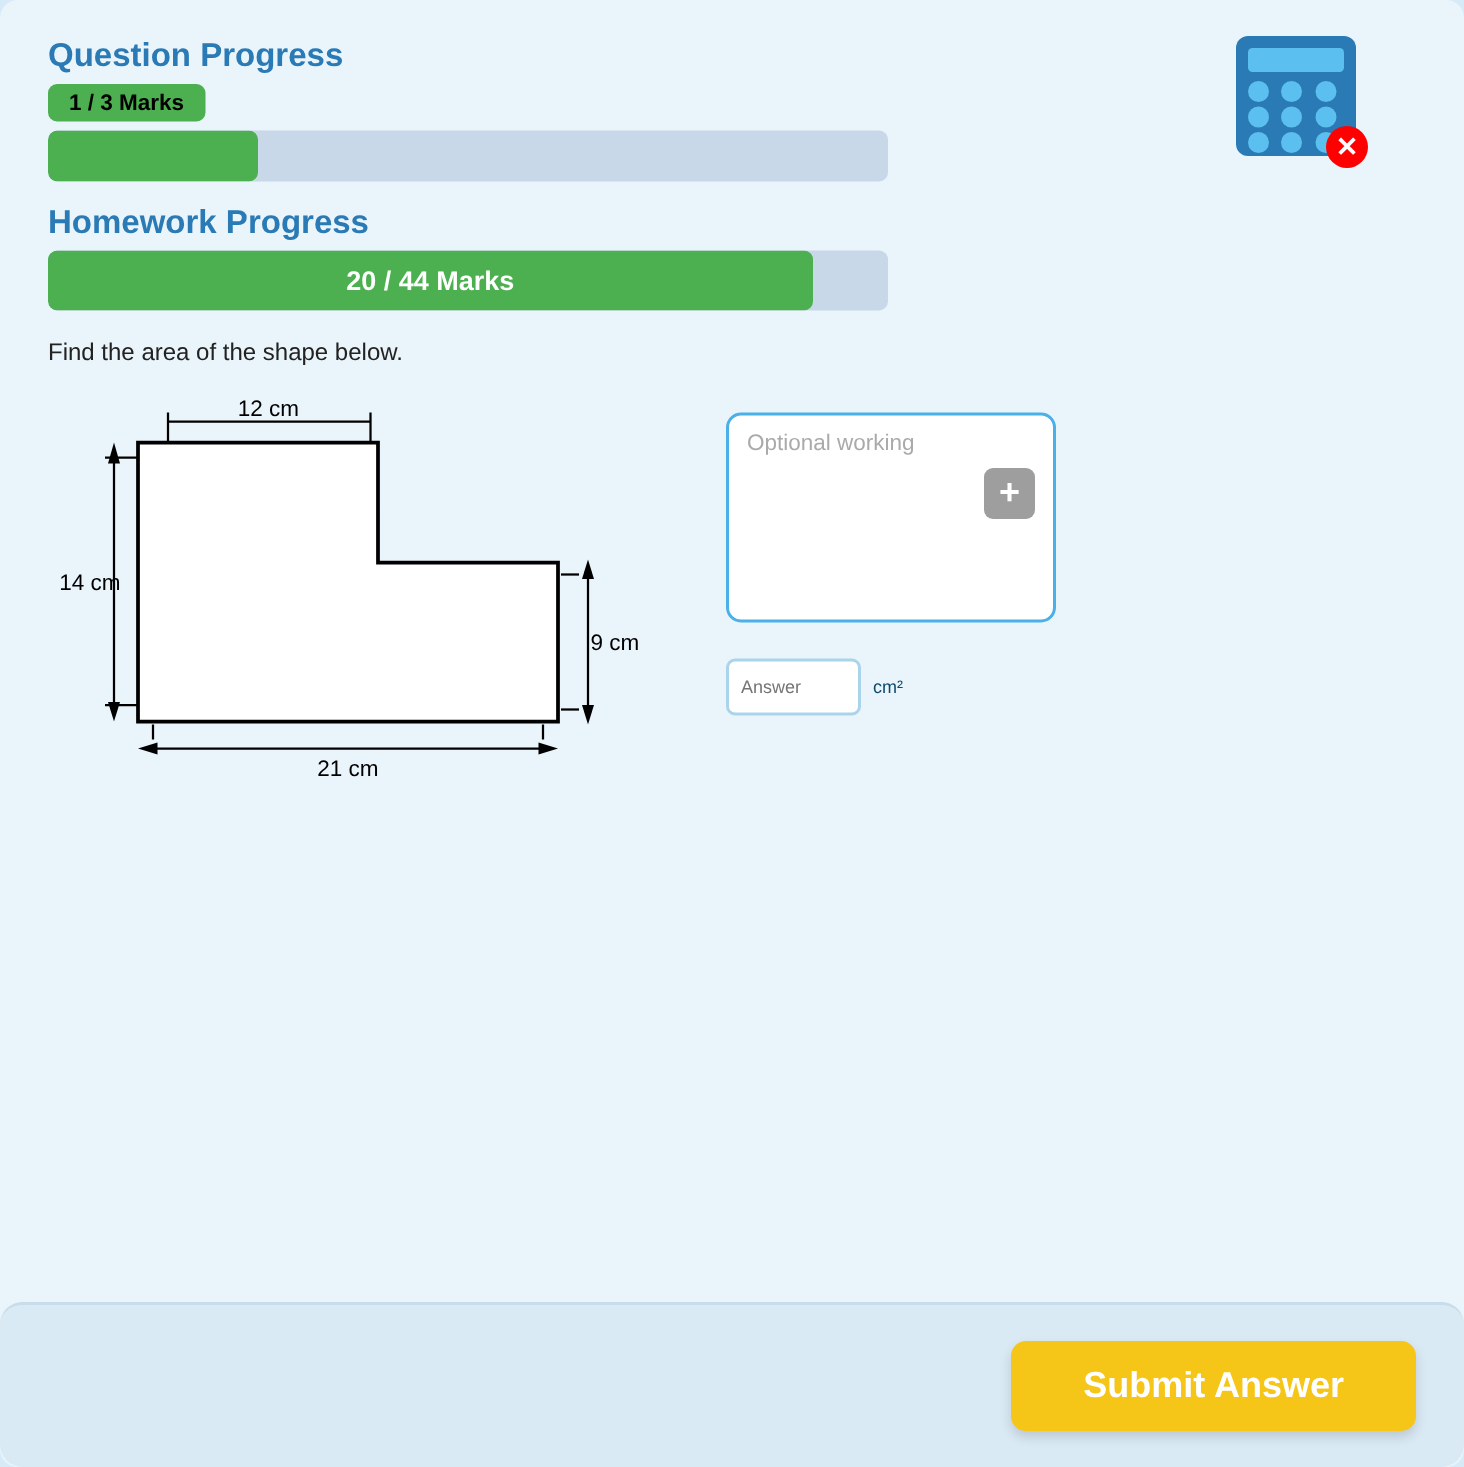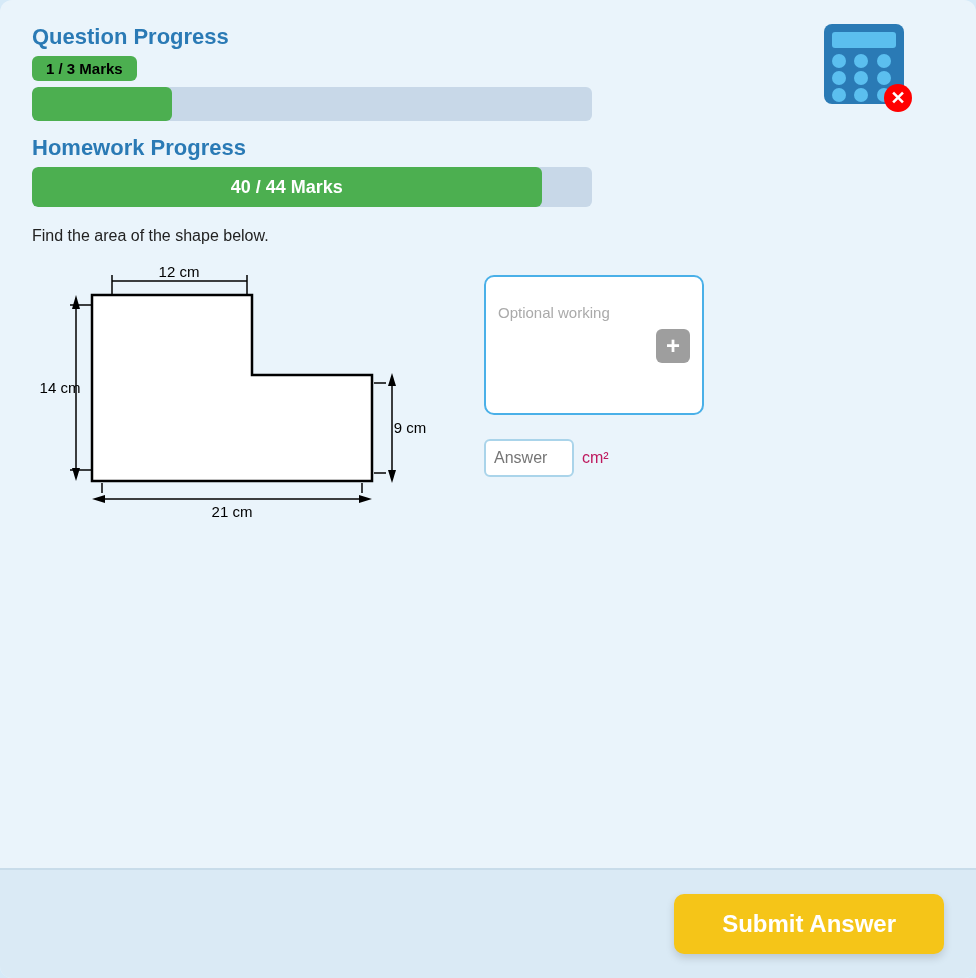--- a/index.html
+++ b/index.html
@@ -202,21 +202,21 @@
       height: 360px;
       flex-shrink: 0;
     }
 
     
     .optional-working-box {
       border: 2px solid #4ab0e8;
       border-radius: 10px;
       width: 220px;
       min-height: 140px;
-      padding: 27px 12px;
+      padding: 10px 12px;
       background: white;
       position: relative;
       display: flex;
       flex-direction: column;
     }
     .optional-working-label {
       color: #aaa;
       font-size: 15px;
       margin-bottom: 8px;
     }
@@ -240,41 +240,42 @@
       display: flex;
       align-items: center;
       gap: 8px;
       margin-top: 12px;
     }
     .answer-input {
       width: 90px;
       height: 38px;
       border: 2px solid #aad4ea;
       border-radius: 6px;
-      font-size: 16px;
+      font-size: 12px;
       padding: 0 8px;
       color: #aaa;
       background: white;
     }
     .answer-unit {
-      font-size: 16px;
-      color: #be185d;
+      font-size: 12px;
+      color: #0c4a6e;
     }
 
     
     .submit-section {
       position: absolute;
       bottom: 0;
       left: 0;
       right: 0;
       background: #daeaf5;
       padding: 24px 32px;
       display: flex;
       justify-content: flex-end;
       border-top: 2px solid #c8dcea;
+      border-radius: 15px;
     }
     .submit-btn {
       background: #f5c518;
       color: white;
       font-size: 24px;
       font-weight: bold;
       border: none;
       border-radius: 10px;
       padding: 16px 48px;
       cursor: pointer;
@@ -316,21 +317,21 @@
 
       <div class="progress-title">Question Progress</div>
       <span class="q-marks-label">1 / 3 Marks</span>
       <div class="progress-bar-outer">
         <div class="progress-bar-inner blue"></div>
       </div>
 
       <div class="progress-title">Homework Progress</div>
       <div class="hw-progress-bar-outer">
         <div class="hw-progress-bar-inner">
-          <span>40 / 44 Marks</span>
+          <span>20 / 44 Marks</span>
         </div>
       </div>
     </div>
 
     <div class="question-area">
       <div class="question-text">Find the area of the shape below.</div>
 
       <div class="question-body">
 
         <div class="shape-diagram">

